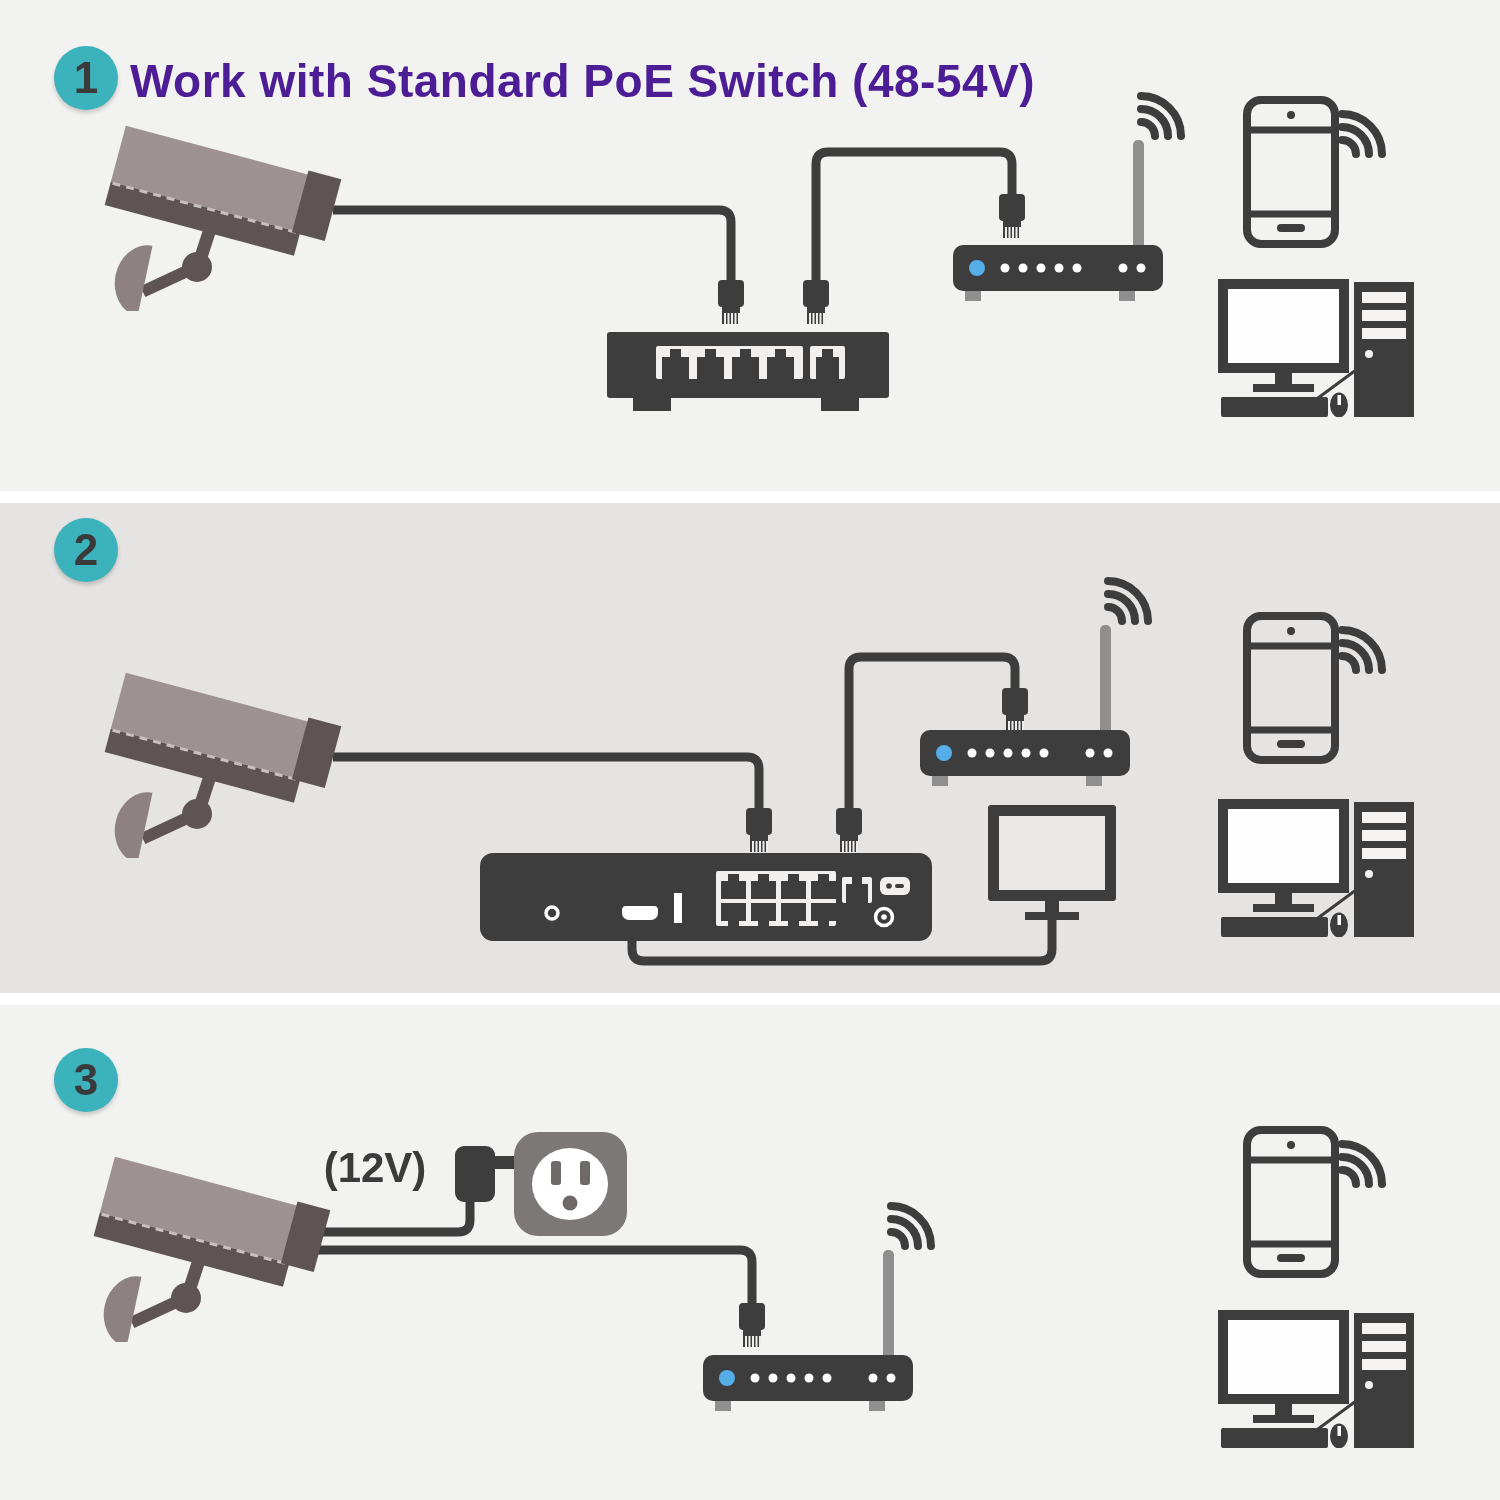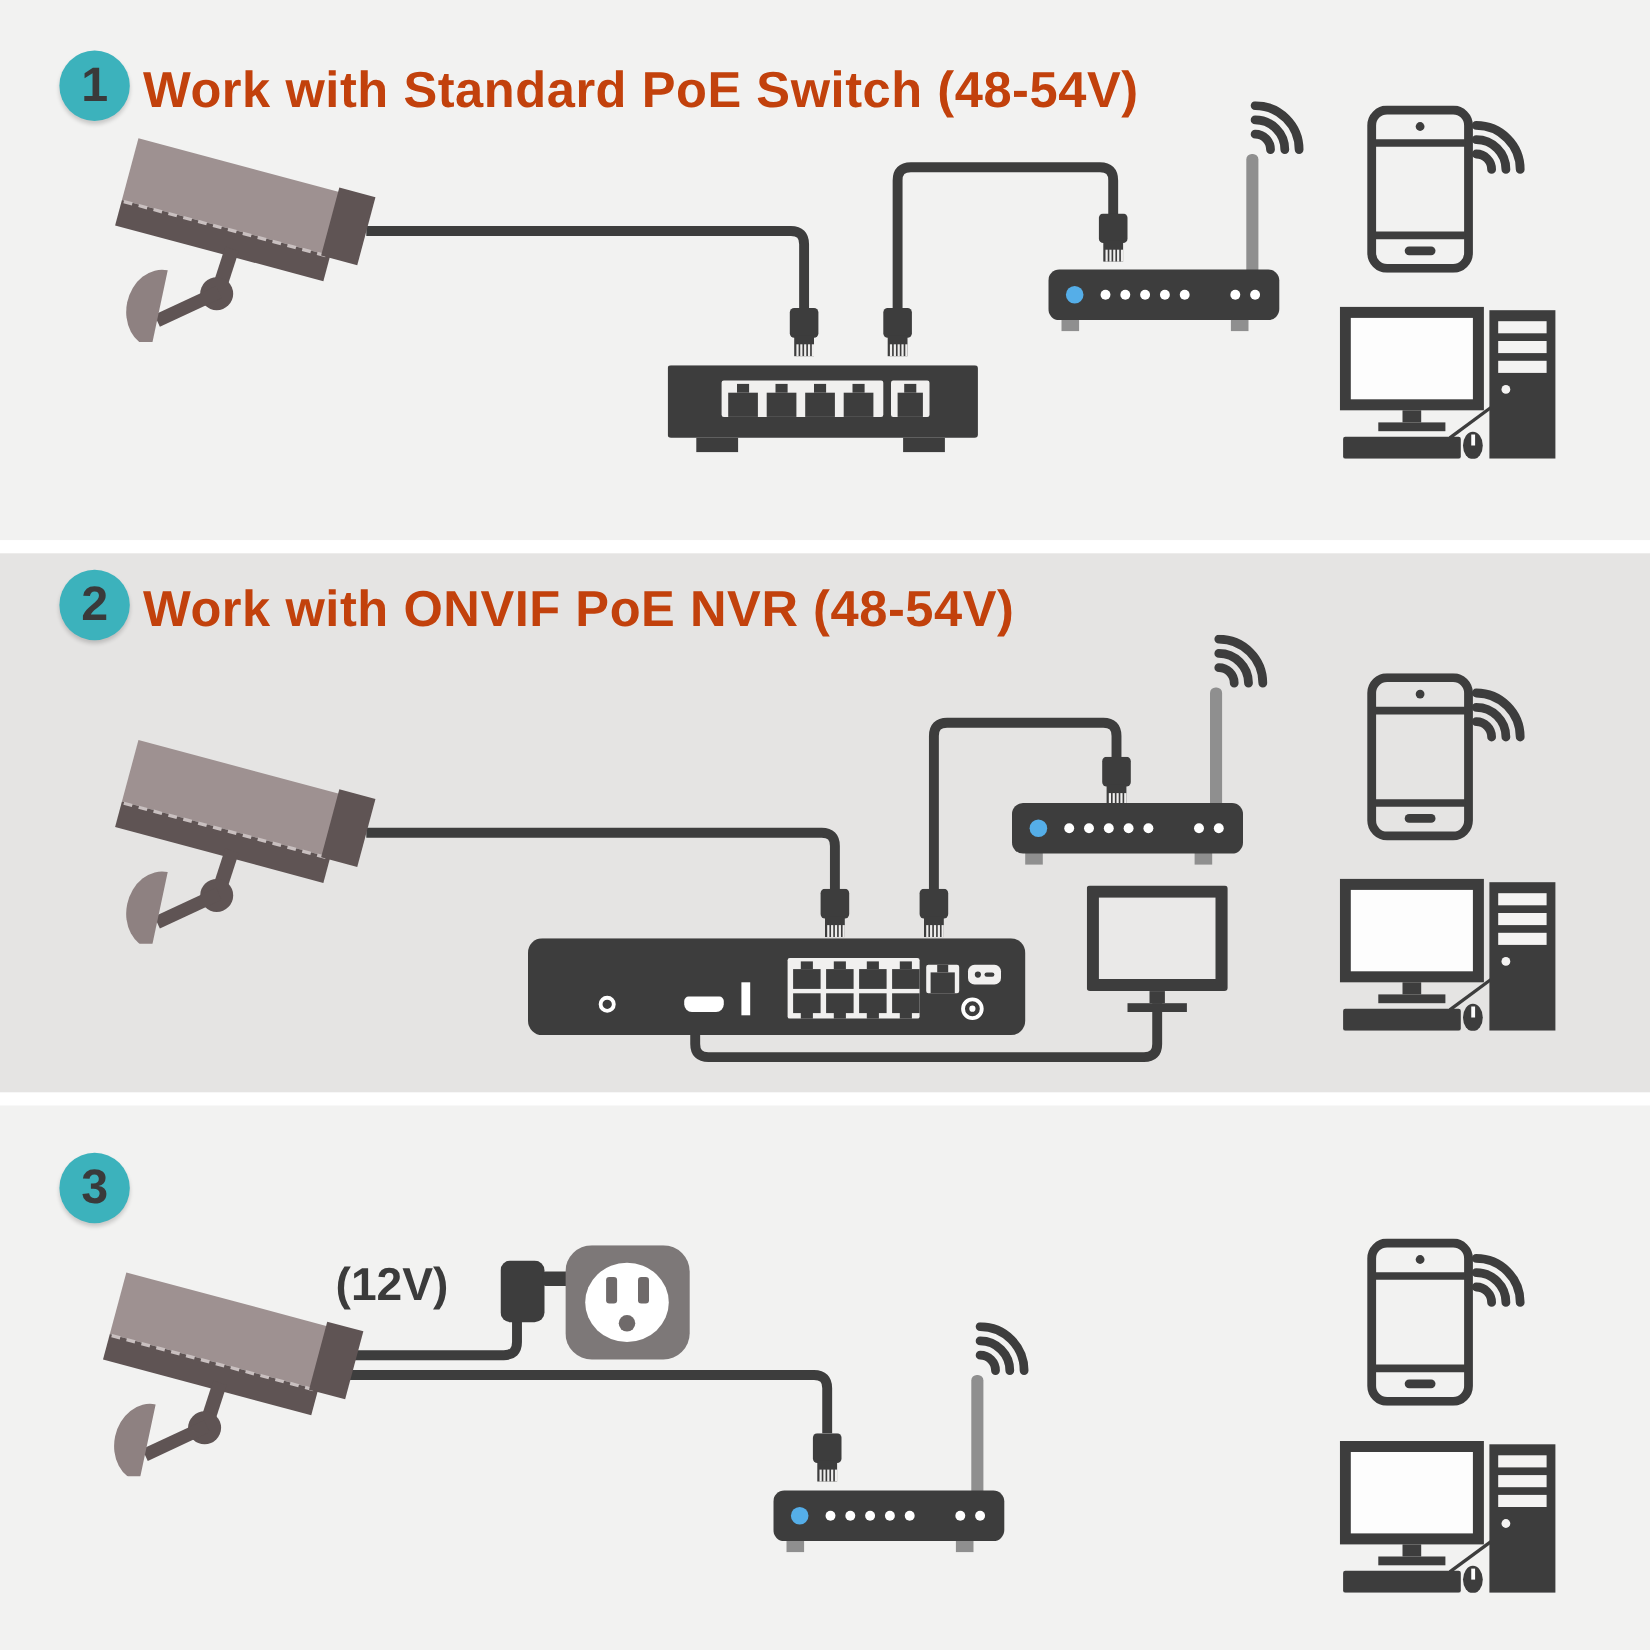--- a/index.html
+++ b/index.html
@@ -6,22 +6,22 @@
   .canvas{position:relative;width:1500px;height:1500px;background:#ffffff;overflow:hidden;
           font-family:"Liberation Sans","DejaVu Sans",sans-serif;}
   .band{position:absolute;left:0;width:1500px;}
   .band1{top:0;height:491px;background:#f2f2f1;}
   .band2{top:503px;height:490px;background:#e5e4e3;}
   .band3{top:1005px;height:495px;background:#f2f2f1;}
   .badge{position:absolute;width:64px;height:64px;border-radius:50%;background:#3cb2bc;
          display:flex;align-items:center;justify-content:center;
          box-shadow:0 3px 4px rgba(0,0,0,0.18);}
   .badge span{font-size:44px;font-weight:bold;color:#3a3a3a;line-height:1;}
-  .title{position:absolute;font-size:46px;font-weight:bold;color:#c2410c;letter-spacing:0.5px;white-space:nowrap;}
-  .volt-label{position:absolute;font-size:42px;font-weight:bold;color:#3b3b3b;width:140px;text-align:left;white-space:nowrap;}
+  .title{position:absolute;font-size:46px;font-weight:bold;color:#4c1d95;letter-spacing:0.5px;white-space:nowrap;}
+  .volt-label{position:absolute;font-size:42px;font-weight:bold;color:#3b3b3b;width:140px;text-align:center;white-space:nowrap;}
   svg.icon{position:absolute;overflow:visible;}
   .cables{position:absolute;left:0;top:0;pointer-events:none;}
 </style>
 </head>
 <body>
 
 <div class="canvas">
 
   <div class="band band1"></div>
   <div class="band band2"></div>
@@ -221,21 +221,20 @@
   <svg class="icon" style="left:1240px;top:96px;width:160px;height:152px;">
       <use href="#sym-phone"></use>
     </svg>
   <svg class="icon" style="left:1218px;top:277px;width:200px;height:140px;">
       <use href="#sym-computer"></use>
     </svg>
 
   <div class="badge" style="left:54px;top:518px;">
     <span>2</span>
   </div>
-  <div class="title" style="left:130px;top:526px;">Work with ONVIF PoE NVR (48-54V)</div>
 
   <svg class="icon" style="left:100px;top:668px;width:245px;height:190px;">
       <use href="#sym-camera"></use>
     </svg>
   <svg class="icon" style="left:480px;top:853px;width:455px;height:90px;">
       <use href="#sym-nvr"></use>
     </svg>
   <svg class="icon" style="left:744px;top:808px;width:30px;height:44px;">
       <use href="#sym-plug"></use>
     </svg>

